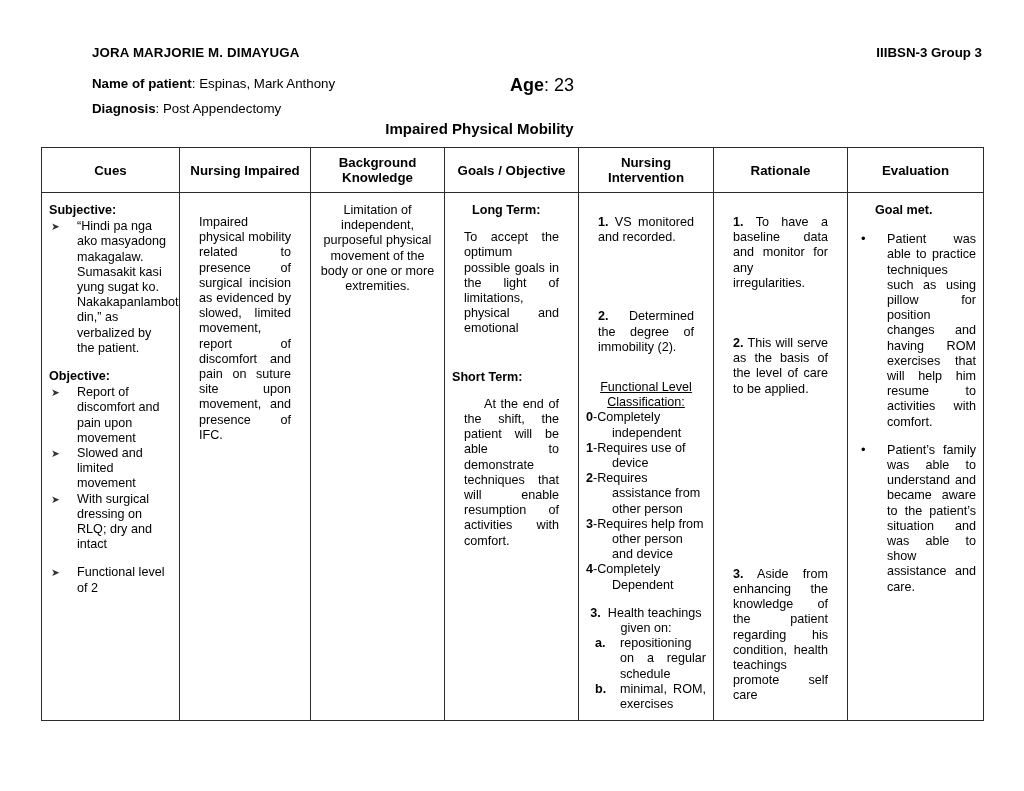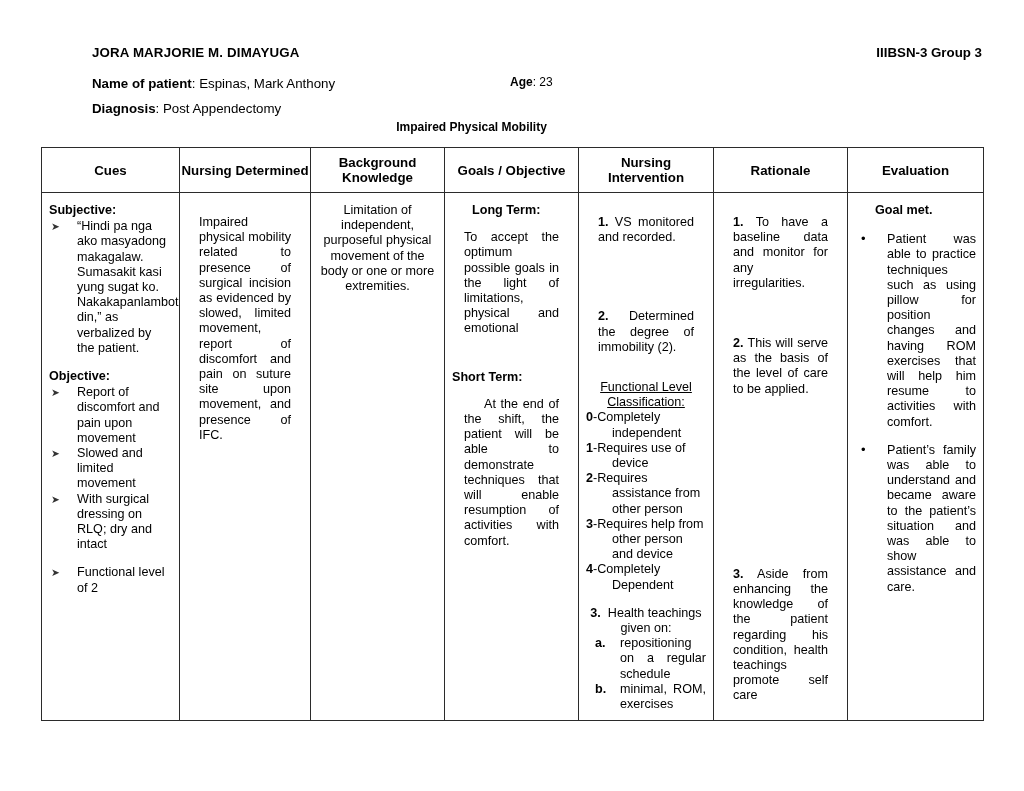--- a/index.html
+++ b/index.html
@@ -46,31 +46,31 @@
     font-weight: bold;
   }
   .hdr-line {
     font-size: 13.3px;
     line-height: 17px;
     white-space: nowrap;
   }
   .hdr-age {
     position: absolute;
     left: 418px;
-    font-size: 12px;
+    font-size: 18px;
     white-space: nowrap;
   }
 
   .doc-title {
     position: absolute;
     top: 120px;
-    left: 7px;
+    left: 15px;
     width: 929px;
     text-align: center;
-    font-size: 12px;
+    font-size: 15px;
     font-weight: bold;
   }
 
   
   table.careplan {
     position: absolute;
     top: 147px;
     left: 41px;
     width: 942px;
     border-collapse: collapse;
@@ -224,21 +224,21 @@
         <col class="c2">
         <col class="c3">
         <col class="c4">
         <col class="c5">
         <col class="c6">
         <col class="c7">
     </colgroup>
     <thead>
       <tr>
         <th>Cues</th>
-        <th>Nursing Determined</th>
+        <th>Nursing Impaired</th>
         <th>
           <span>Background</span><br>
           <span>Knowledge</span>
         </th>
         <th>Goals / Objective</th>
         <th>
           <span>Nursing</span><br>
           <span>Intervention</span>
         </th>
         <th>Rationale</th>

